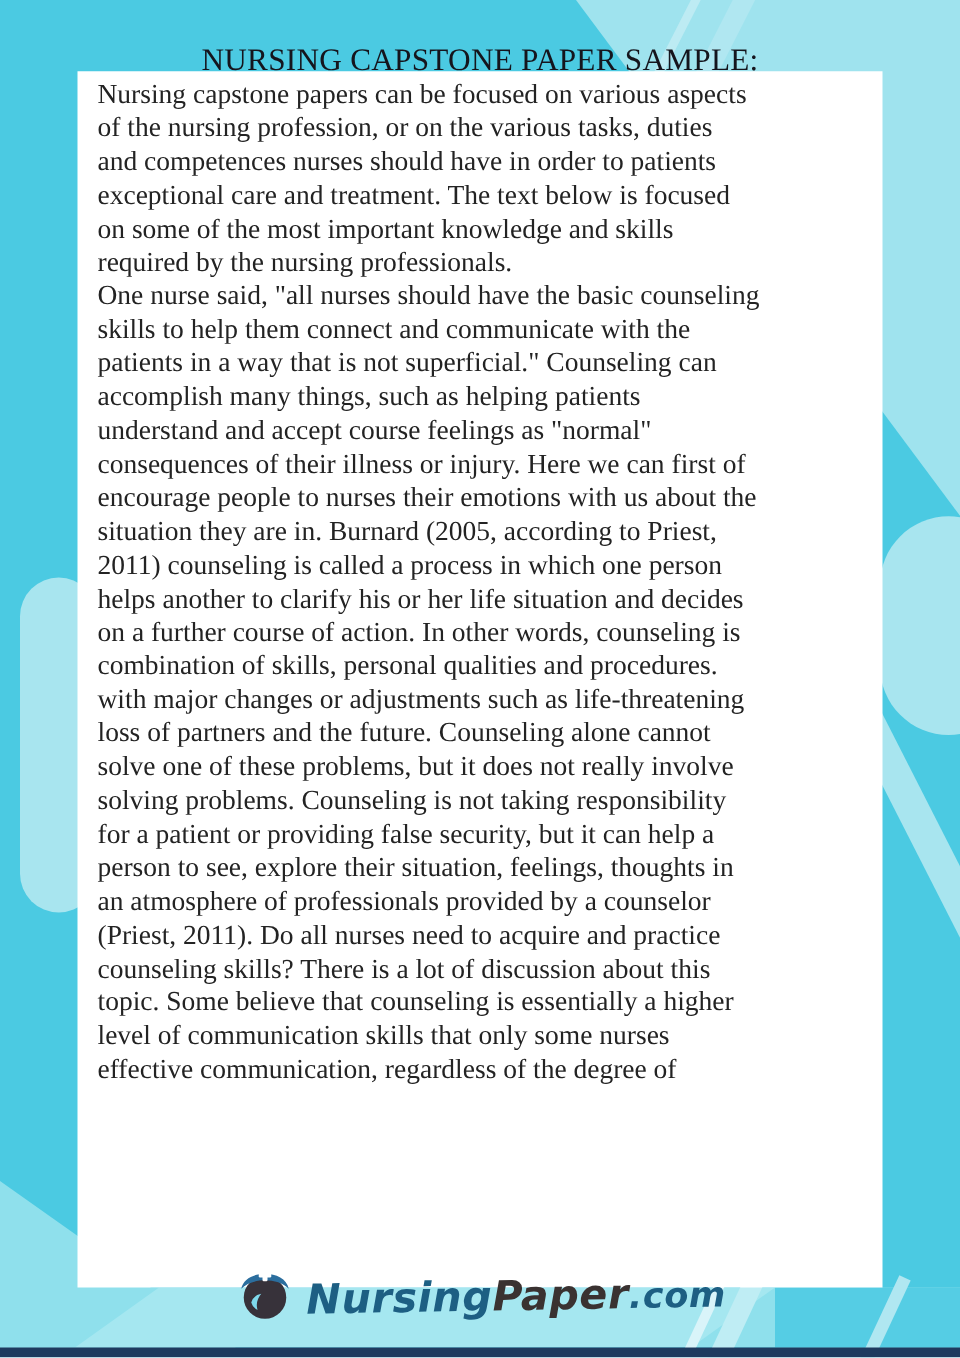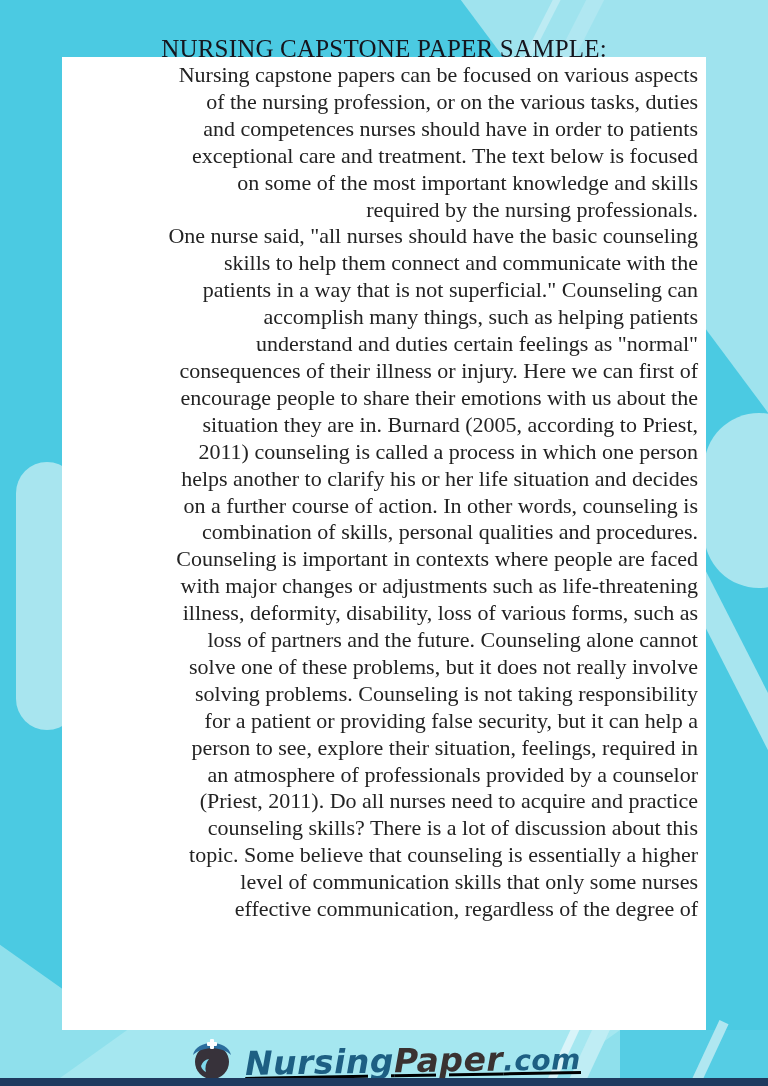--- a/index.html
+++ b/index.html
@@ -83,30 +83,28 @@
     position:absolute;z-index:2;
     left:62px;top:57px;width:644px;height:973px;
     background:#ffffff;
     box-sizing:border-box;
     padding:5px 8px 0 16px;
   }
   .body-text{
     font-size:22px;
     line-height:26.9px;
     color:#232323;
-    text-align:right;
   }
   .body-text div{white-space:nowrap;}
   
   .footer-brand{
     position:absolute;z-index:3;
-    left:0;top:1036px;width:768px;height:48px;
+    left:0;top:1012px;width:768px;height:48px;
     display:flex;align-items:center;justify-content:center;
     gap:8px;
-    text-decoration:underline;
   }
   .nurse-icon{width:50px;height:50px;margin-top:-4px;}
   .brand-text{
     font-family:"DejaVu Sans", sans-serif;
     font-weight:700;font-style:italic;
     font-size:33px;
     letter-spacing:0.5px;
     transform:rotate(-1deg);
     white-space:nowrap;
   }
@@ -149,36 +147,34 @@
         <div>Nursing capstone papers can be focused on various aspects</div>
         <div>of the nursing profession, or on the various tasks, duties</div>
         <div>and competences nurses should have in order to patients</div>
         <div>exceptional care and treatment. The text below is focused</div>
         <div>on some of the most important knowledge and skills</div>
         <div>required by the nursing professionals.</div>
         <div>One nurse said, "all nurses should have the basic counseling</div>
         <div>skills to help them connect and communicate with the</div>
         <div>patients in a way that is not superficial." Counseling can</div>
         <div>accomplish many things, such as helping patients</div>
-        <div>understand and duties certain feelings as "normal"</div>
+        <div>understand and accept course feelings as "normal"</div>
         <div>consequences of their illness or injury. Here we can first of</div>
-        <div>encourage people to share their emotions with us about the</div>
+        <div>encourage people to nurses their emotions with us about the</div>
         <div>situation they are in. Burnard (2005, according to Priest,</div>
         <div>2011) counseling is called a process in which one person</div>
         <div>helps another to clarify his or her life situation and decides</div>
         <div>on a further course of action. In other words, counseling is</div>
         <div>combination of skills, personal qualities and procedures.</div>
-        <div>Counseling is important in contexts where people are faced</div>
         <div>with major changes or adjustments such as life-threatening</div>
-        <div>illness, deformity, disability, loss of various forms, such as</div>
         <div>loss of partners and the future. Counseling alone cannot</div>
         <div>solve one of these problems, but it does not really involve</div>
         <div>solving problems. Counseling is not taking responsibility</div>
         <div>for a patient or providing false security, but it can help a</div>
-        <div>person to see, explore their situation, feelings, required in</div>
+        <div>person to see, explore their situation, feelings, thoughts in</div>
         <div>an atmosphere of professionals provided by a counselor</div>
         <div>(Priest, 2011). Do all nurses need to acquire and practice</div>
         <div>counseling skills? There is a lot of discussion about this</div>
         <div>topic. Some believe that counseling is essentially a higher</div>
         <div>level of communication skills that only some nurses</div>
         <div>effective communication, regardless of the degree of</div>
       </div>
   </div>
 
   <div class="footer-brand">

